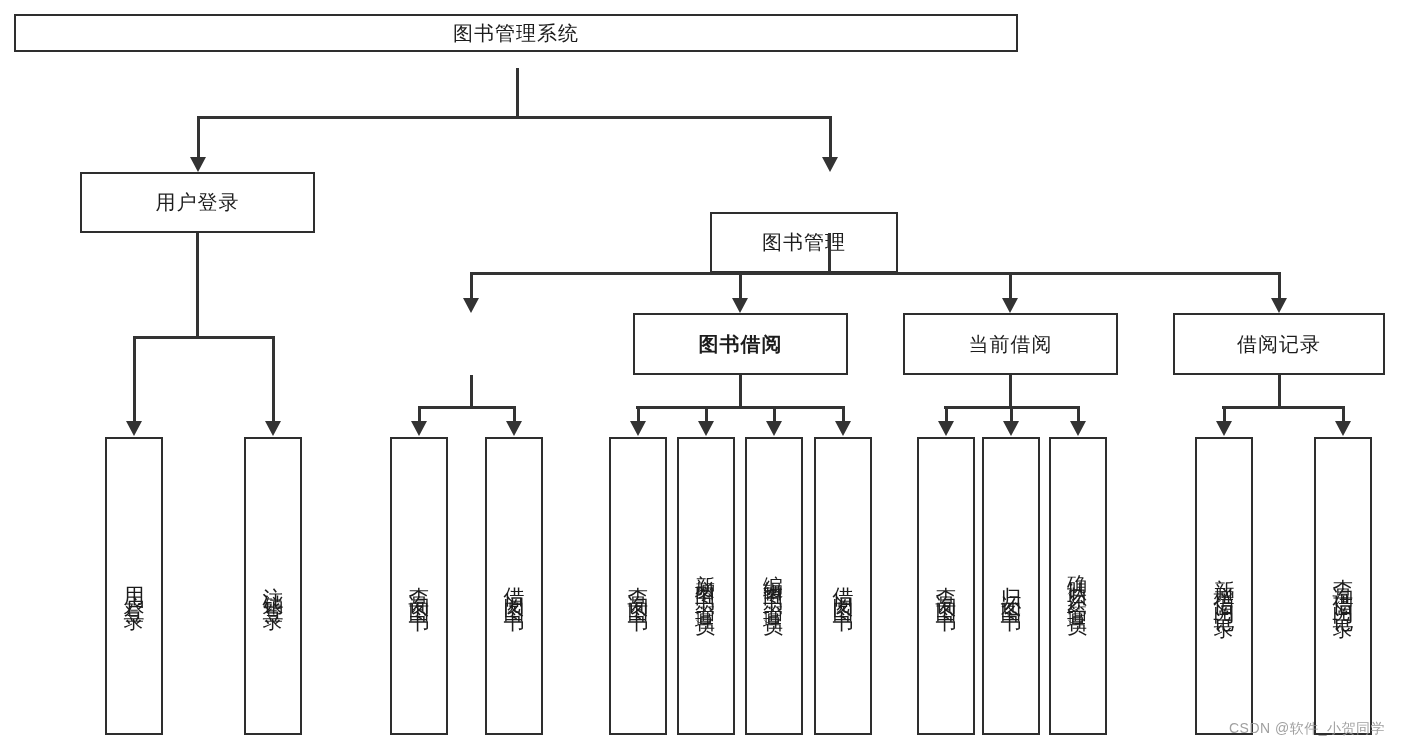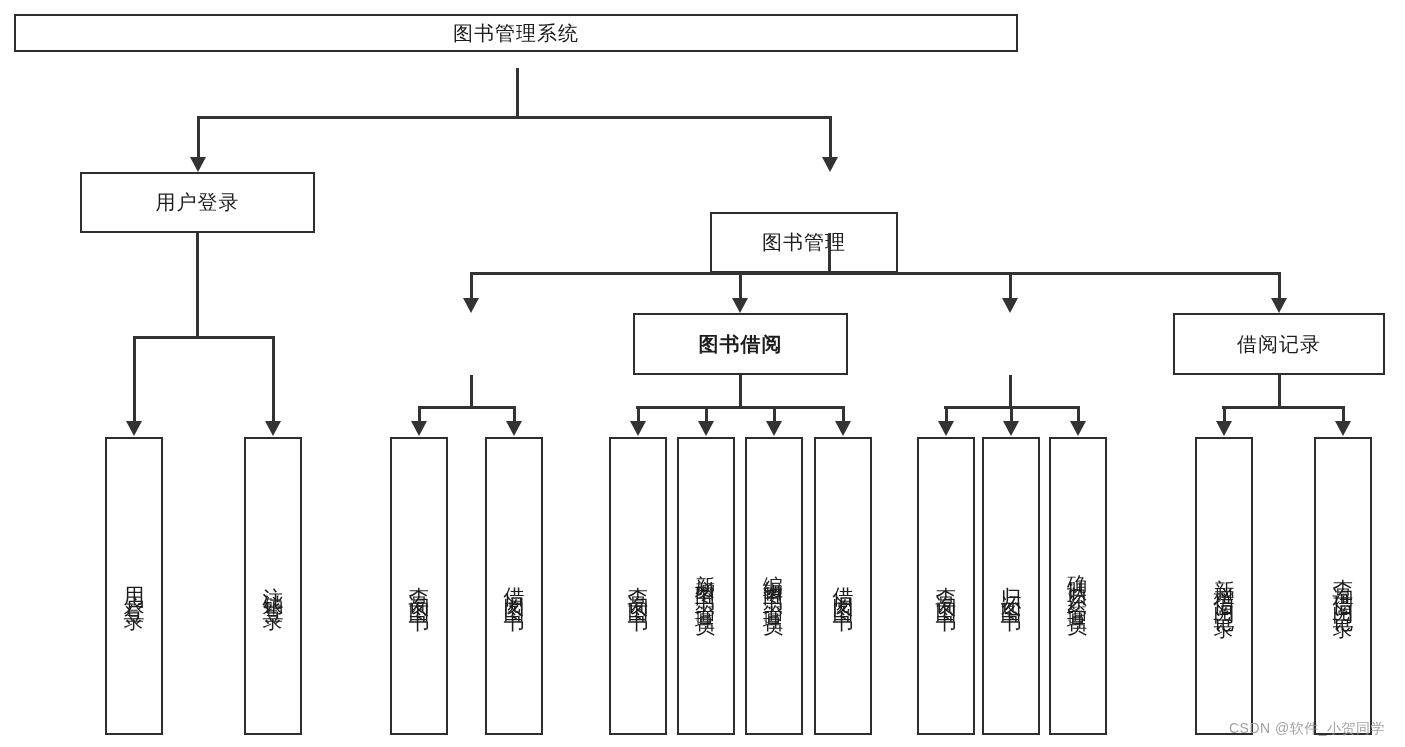--- a/index.html
+++ b/index.html
@@ -68,20 +68,23 @@
   <div class="vline" style="left:739px;top:272px;height:28px;"></div>
   <div class="vline" style="left:1009px;top:272px;height:28px;"></div>
   <div class="vline" style="left:1278px;top:272px;height:28px;"></div>
   <div class="arr" style="left:463px;top:298px;"></div>
   <div class="arr" style="left:732px;top:298px;"></div>
   <div class="arr" style="left:1002px;top:298px;"></div>
   <div class="arr" style="left:1271px;top:298px;"></div>
 
   <div class="box" style="left:633px;top:313px;width:215px;height:62px;font-weight:bold;">
     <span>图书借阅</span>
+  </div>
+  <div class="box" style="left:903px;top:313px;width:215px;height:62px;">
+    <span>当前借阅</span>
   </div>
   <div class="box" style="left:1173px;top:313px;width:212px;height:62px;">
     <span>借阅记录</span>
   </div>
 
   <div class="vline" style="left:470px;top:375px;height:34px;"></div>
   <div class="hline" style="left:418px;top:406px;width:97px;"></div>
   <div class="vline" style="left:418px;top:406px;height:16px;"></div>
   <div class="vline" style="left:513px;top:406px;height:16px;"></div>
   <div class="arr" style="left:411px;top:421px;"></div>

